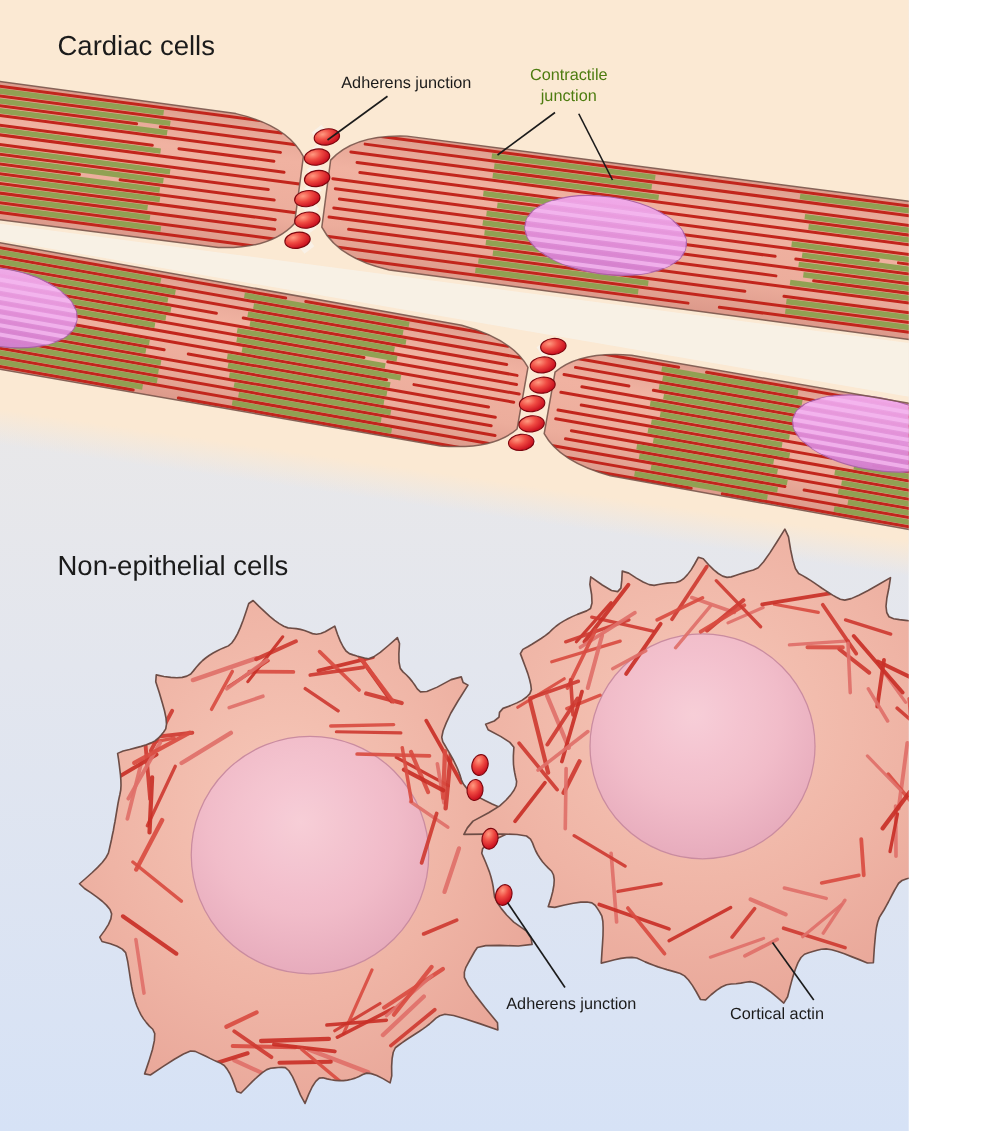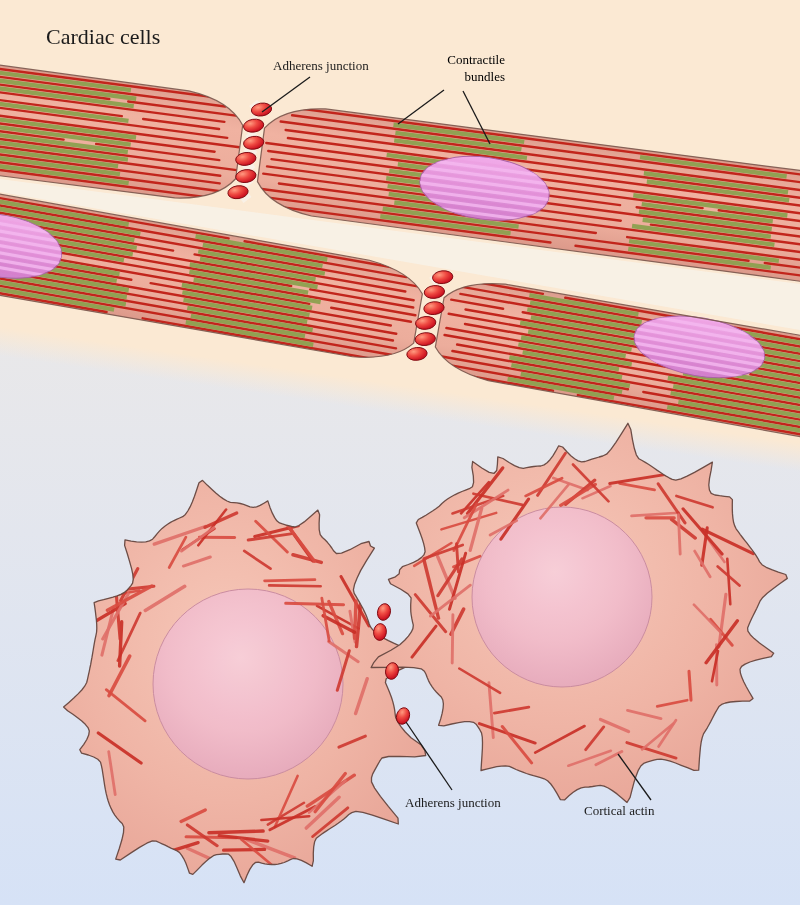--- a/index.html
+++ b/index.html
@@ -1,17 +1,17 @@
 <!DOCTYPE html>
 <html><head>
 <meta charset="utf-8">
 <style>
   html,body{margin:0;padding:0;background:#ffffff}
-  .stage{position:relative;width:800px;height:905px;overflow:hidden;
-         font-family:Liberation Serif, serif}
+  .stage{position:relative;width:727px;height:905px;overflow:hidden;
+         font-family:Liberation Sans, sans-serif}
   .stage svg{position:absolute;left:0;top:0;display:block}
   .t{position:absolute;font-size:22px;color:#1b1b1b;white-space:nowrap}
   #titleCardiac{left:46px;top:24px}
   #titleNonEpi{left:46px;top:440px}
   .lbl{position:absolute;font-size:13px;line-height:16.5px;color:#1b1b1b;white-space:nowrap}
   #lblAdh1{left:273px;top:58px}
   #lblContr{left:405px;top:52px;width:100px;text-align:center;white-space:normal}
   #lblAdh2{left:405px;top:795px}
   #lblCort{left:584px;top:803px}
   .leader{stroke:#1b1b1b;stroke-width:1.3;fill:none}
@@ -490,19 +490,20 @@
       <line class="leader" x1="310" y1="77" x2="262" y2="112" stroke="#1b1b1b"></line>
       <line class="leader" x1="444" y1="90" x2="398" y2="124" stroke="#1b1b1b"></line>
       <line class="leader" x1="463" y1="91" x2="490" y2="144" stroke="#1b1b1b"></line>
       <line class="leader" x1="452" y1="790" x2="406" y2="722" stroke="#1b1b1b"></line>
       <line class="leader" x1="651" y1="800" x2="618" y2="754" stroke="#1b1b1b"></line>
     </g>
   </svg>
 
   <div class="t" id="titleCardiac" style="color: rgb(27, 27, 27);">Cardiac cells</div>
   <div class="lbl" id="lblAdh1" style="color: rgb(27, 27, 27);">Adherens junction</div>
-  <div class="lbl" id="lblContr" style="color: #000000; text-align: right;">
+  <div class="lbl" id="lblContr" style="color: #4d7c0f;">
     <div>Contractile</div>
-    <div>bundles</div>
+    <div>junction</div>
   </div>
+  <div class="t" id="titleNonEpi" style="color: rgb(27, 27, 27);">Non-epithelial cells</div>
   <div class="lbl" id="lblAdh2" style="color: rgb(27, 27, 27);">Adherens junction</div>
   <div class="lbl" id="lblCort" style="color: rgb(27, 27, 27);">Cortical actin</div>
 </div>
 
 </body></html>

